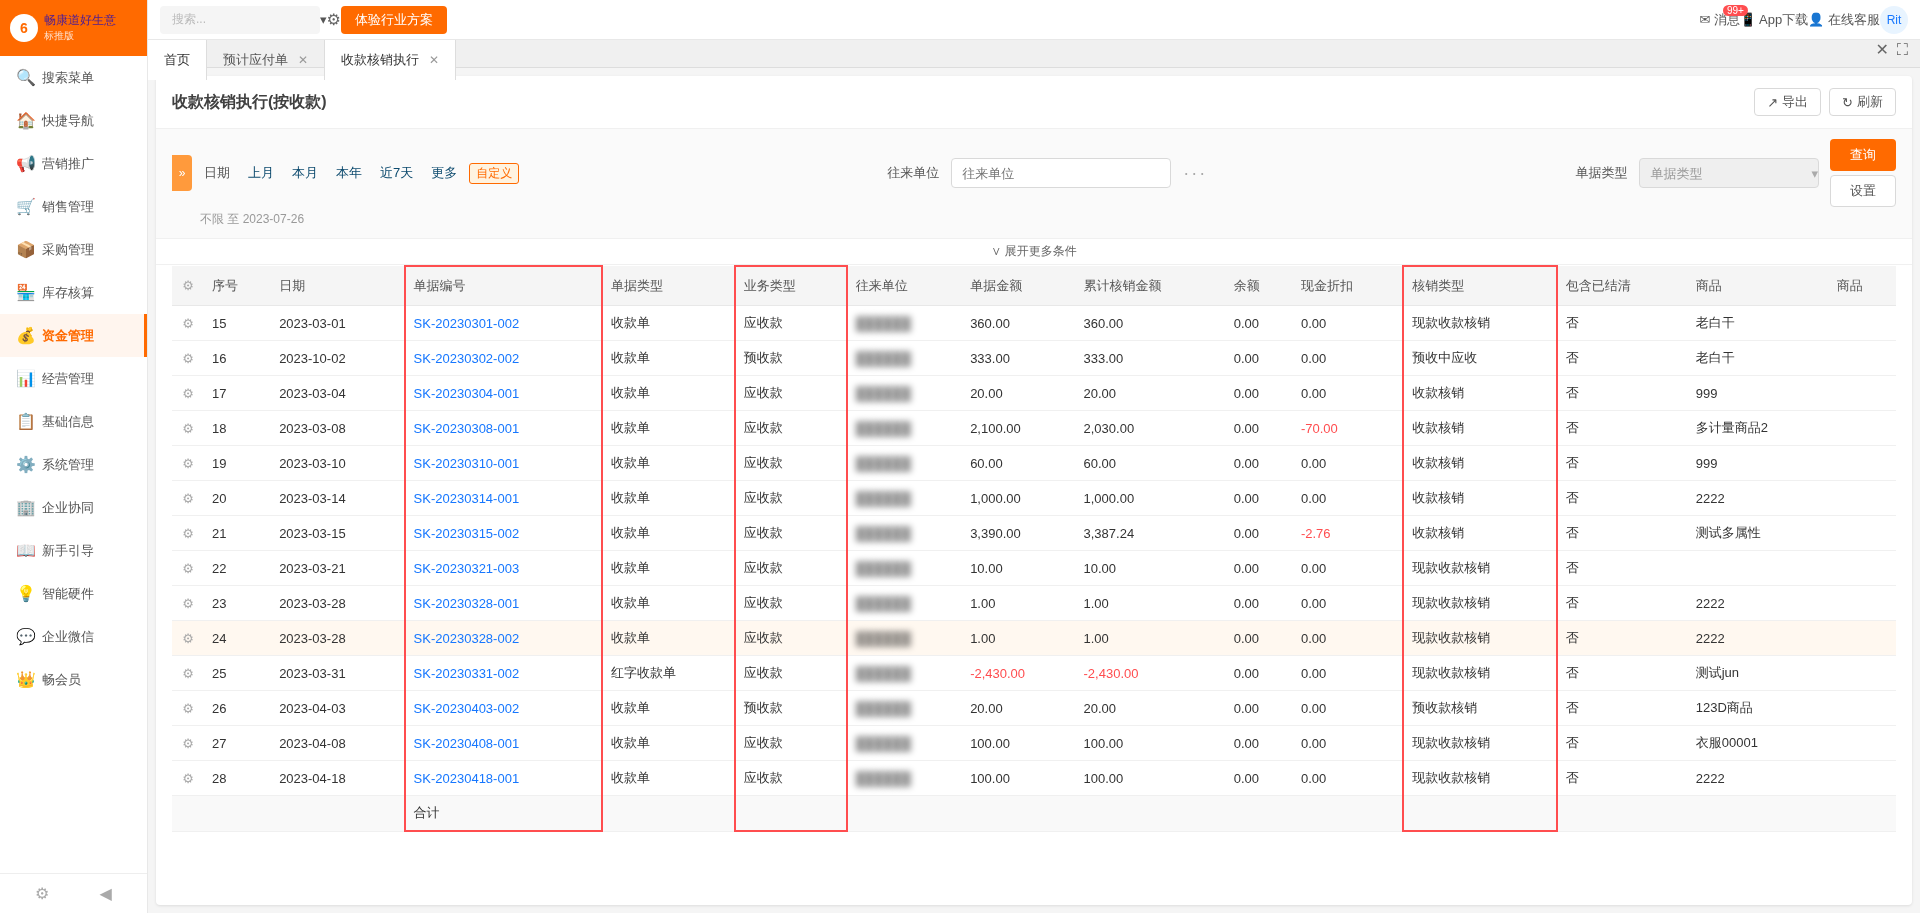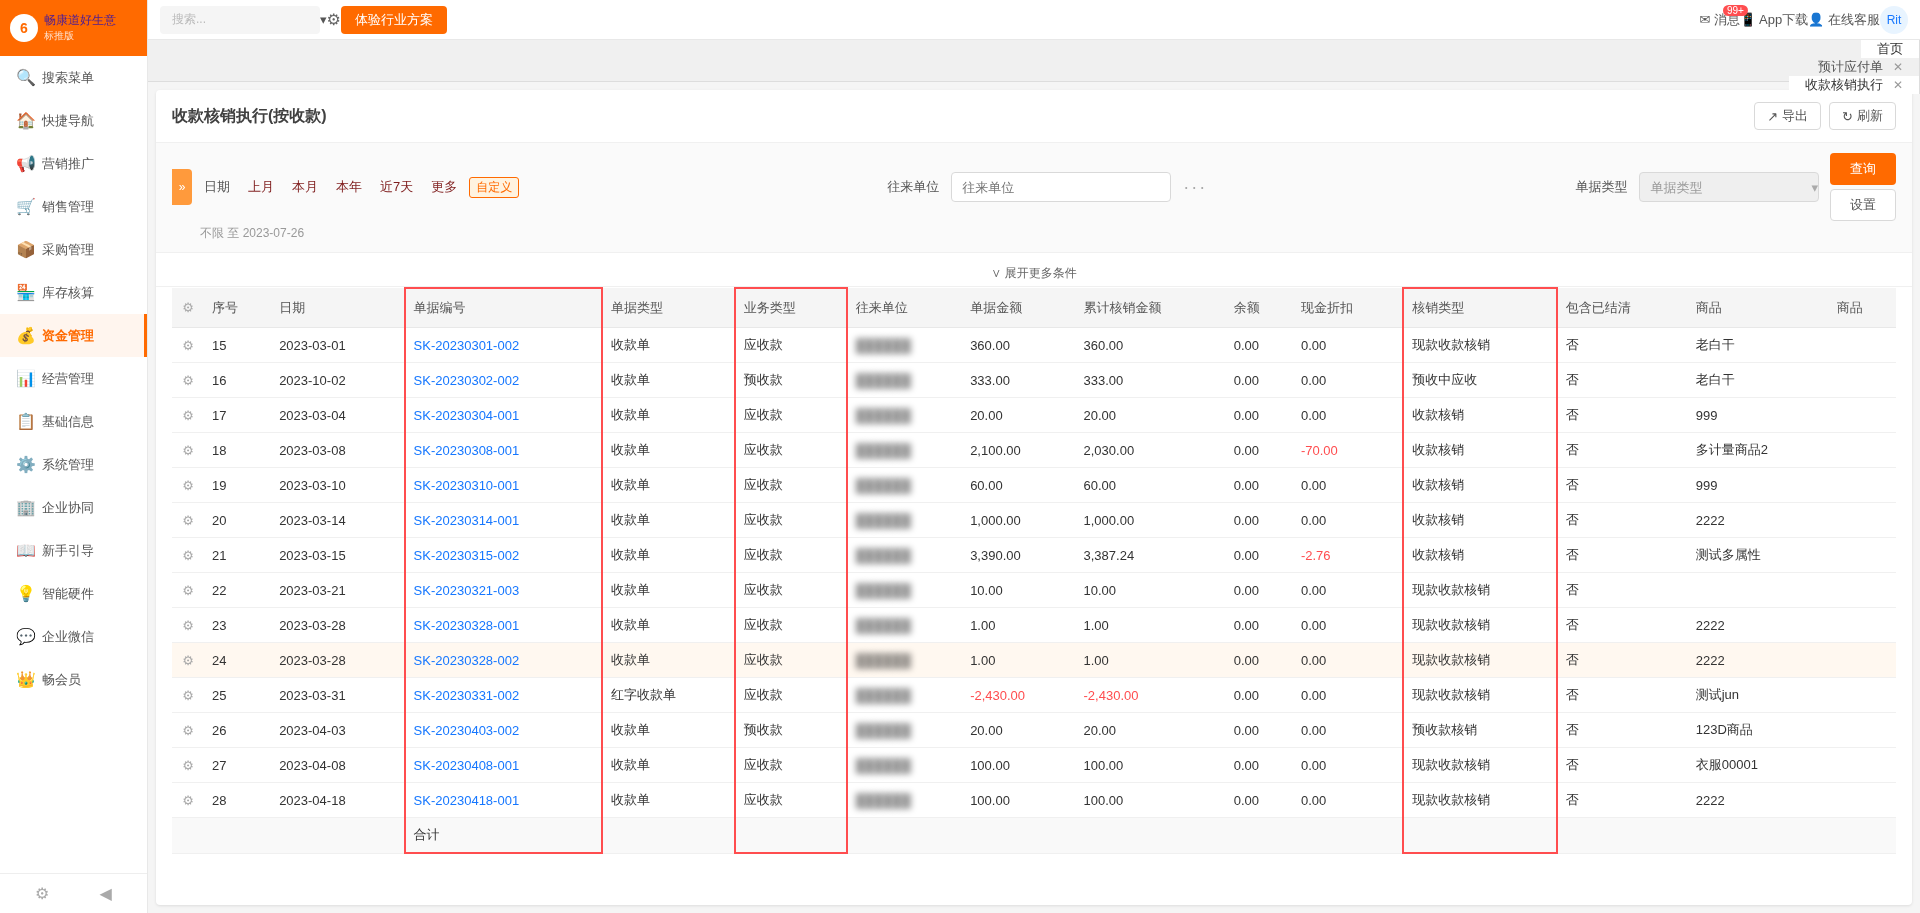--- a/index.html
+++ b/index.html
@@ -27,21 +27,21 @@
     .topbar-left { display: flex; align-items: center; flex: 1; }
     .topbar-search { background: #f5f5f5; border-radius: 4px; padding: 4px 12px; font-size: 12px; color: #999; width: 160px; height: 28px; display: flex; align-items: center; }
     .topbar-dropdown { display: flex; align-items: center; gap: 3px; color: #555; font-size: 13px; cursor: pointer; }
     .topbar-gear { color: #666; cursor: pointer; font-size: 16px; }
     .topbar-btn { background: #ff6a00; color: #fff; border: none; border-radius: 4px; padding: 5px 14px; cursor: pointer; font-size: 13px; }
     .topbar-right { display: flex; align-items: center; color: #555; font-size: 13px; }
     .msg-badge { position: relative; display: inline-block; }
     .badge { background: #ff4d4f; color: #fff; border-radius: 8px; font-size: 10px; padding: 0 4px; position: absolute; top: -6px; right: -8px; }
 
     
-    .tabbar { height: 42px; background: #f0f0f0; display: flex; align-items: flex-end; padding: 0; border-bottom: 1px solid #ddd; flex-direction: column; }
+    .tabbar { height: 28px; background: #f0f0f0; display: flex; align-items: flex-start; padding: 0; border-bottom: 1px solid #ddd; }
     .tab { height: 40px; display: flex; align-items: center; padding: 0 16px; cursor: pointer; font-size: 13px; color: #555; border-right: 1px solid #ddd; gap: 6px; position: relative; }
     .tab.active { background: #fff; color: #333; font-weight: 500; }
     .tab-home { background: #fff; color: #333; font-weight: 500; }
     .tab-close { font-size: 12px; color: #999; margin-left: 4px; cursor: pointer; }
     .tabbar-right { margin-left: auto; display: flex; align-items: center; gap: 8px; padding-right: 12px; }
     .tabbar-right span { cursor: pointer; color: #666; font-size: 16px; }
 
     
     .page { flex: 1; overflow: hidden; display: flex; flex-direction: column; background: #fff; margin: 8px; border-radius: 4px; box-shadow: 0 1px 3px rgba(0,0,0,0.1); }
 
@@ -50,30 +50,30 @@
     .page-title { font-size: 16px; font-weight: bold; color: #404040; }
     .page-actions { display: flex; gap: 8px; }
     .btn-export { border: 1px solid #d9d9d9; background: #fff; border-radius: 4px; padding: 4px 12px; cursor: pointer; font-size: 13px; color: #555; display: flex; align-items: center; gap: 4px; }
     .btn-refresh { border: 1px solid #d9d9d9; background: #fff; border-radius: 4px; padding: 4px 12px; cursor: pointer; font-size: 13px; color: #555; display: flex; align-items: center; gap: 4px; }
 
     
     .filter-bar { padding: 10px 16px; background: #fafafa; border-bottom: 1px solid #f0f0f0; }
     .filter-row1 { display: flex; align-items: center; gap: 12px; flex-wrap: wrap; }
     .filter-label { color: #555; font-size: 13px; font-weight: 500; }
     .filter-date-options { display: flex; align-items: center; gap: 6px; }
-    .filter-date-btn { cursor: pointer; font-size: 13px; color: #7f1d1d; padding: 2px 6px; }
+    .filter-date-btn { cursor: pointer; font-size: 13px; color: #0c4a6e; padding: 2px 6px; }
     .filter-custom { background: #fff3e0; color: #ff6a00; border: 1px solid #ff6a00; border-radius: 3px; padding: 1px 6px; font-size: 12px; cursor: pointer; }
     .filter-date-range { font-size: 12px; color: #999; margin-top: 2px; }
     .filter-input { border: 1px solid #d9d9d9; border-radius: 4px; padding: 5px 10px; font-size: 13px; color: #999; width: 220px; height: 30px; }
     .filter-dots { color: #aaa; font-size: 18px; letter-spacing: 2px; }
     .filter-select { border: 1px solid #d9d9d9; border-radius: 4px; padding: 5px 10px; font-size: 13px; color: #999; width: 180px; height: 30px; appearance: none; cursor: pointer; }
     .btn-query { background: #ff6a00; color: #fff; border: none; border-radius: 4px; padding: 6px 20px; cursor: pointer; font-size: 13px; height: 32px; }
     .btn-setting { border: 1px solid #d9d9d9; background: #fff; border-radius: 4px; padding: 2px 12px; cursor: pointer; font-size: 13px; color: #555; height: 32px; }
 
-    .filter-expand { text-align: center; padding: 4px; cursor: pointer; color: #666; font-size: 12px; border-bottom: 1px solid #f0f0f0; margin-top: 8px; }
+    .filter-expand { text-align: center; padding: 4px; cursor: pointer; color: #666; font-size: 12px; border-bottom: 1px solid #f0f0f0; }
 
     
     .expand-btn { background: #ff9a3c; color: #fff; border: none; width: 20px; height: 36px; border-radius: 0 4px 4px 0; cursor: pointer; font-size: 12px; }
 
     
     .table-container { flex: 1; overflow: auto; padding: 0 16px; }
     table { width: 100%; border-collapse: collapse; font-size: 13px; }
     thead tr { background: #f5f5f5; }
     th { padding: 10px 8px; text-align: left; color: #555; font-weight: 500; border-bottom: 1px solid #e8e8e8; white-space: nowrap; font-size: 13px; }
     td { padding: 8px 8px; border-bottom: 1px solid #f0f0f0; color: #333; white-space: nowrap; }

